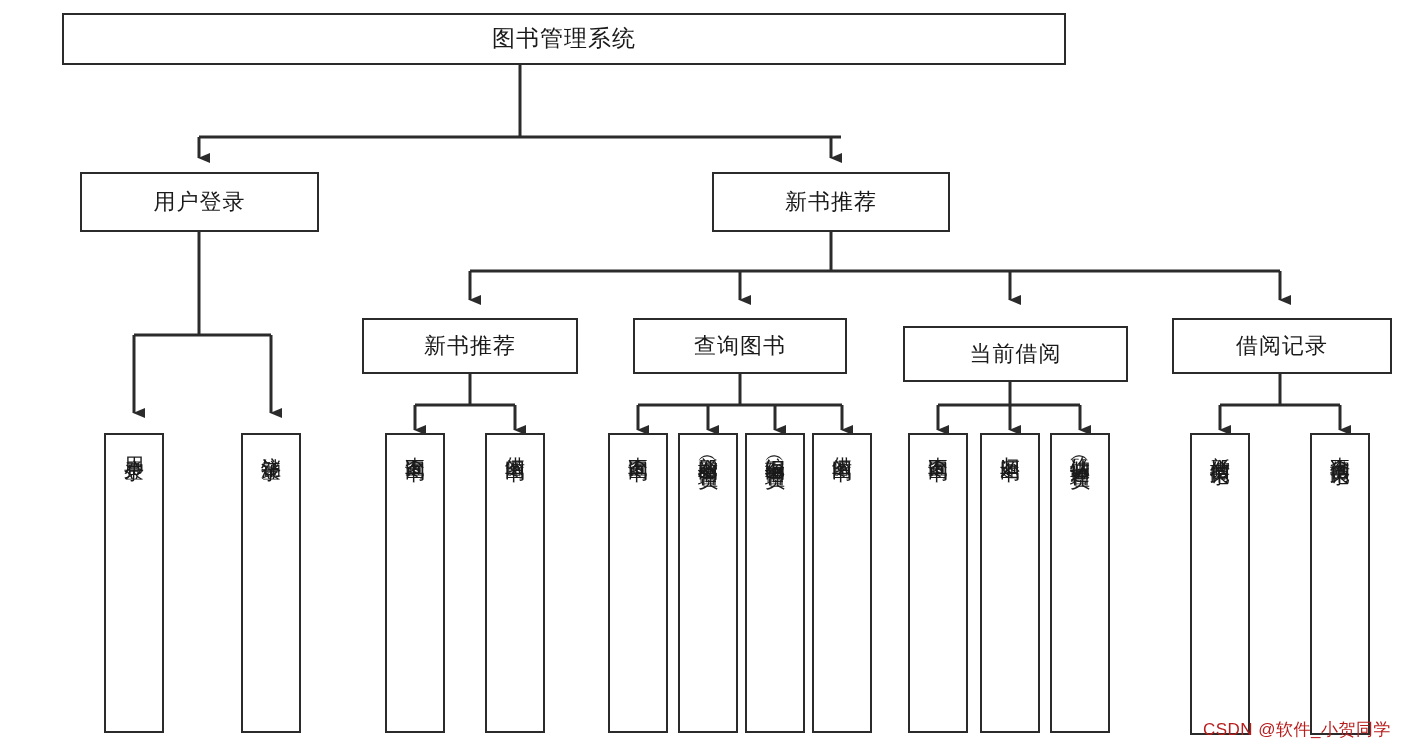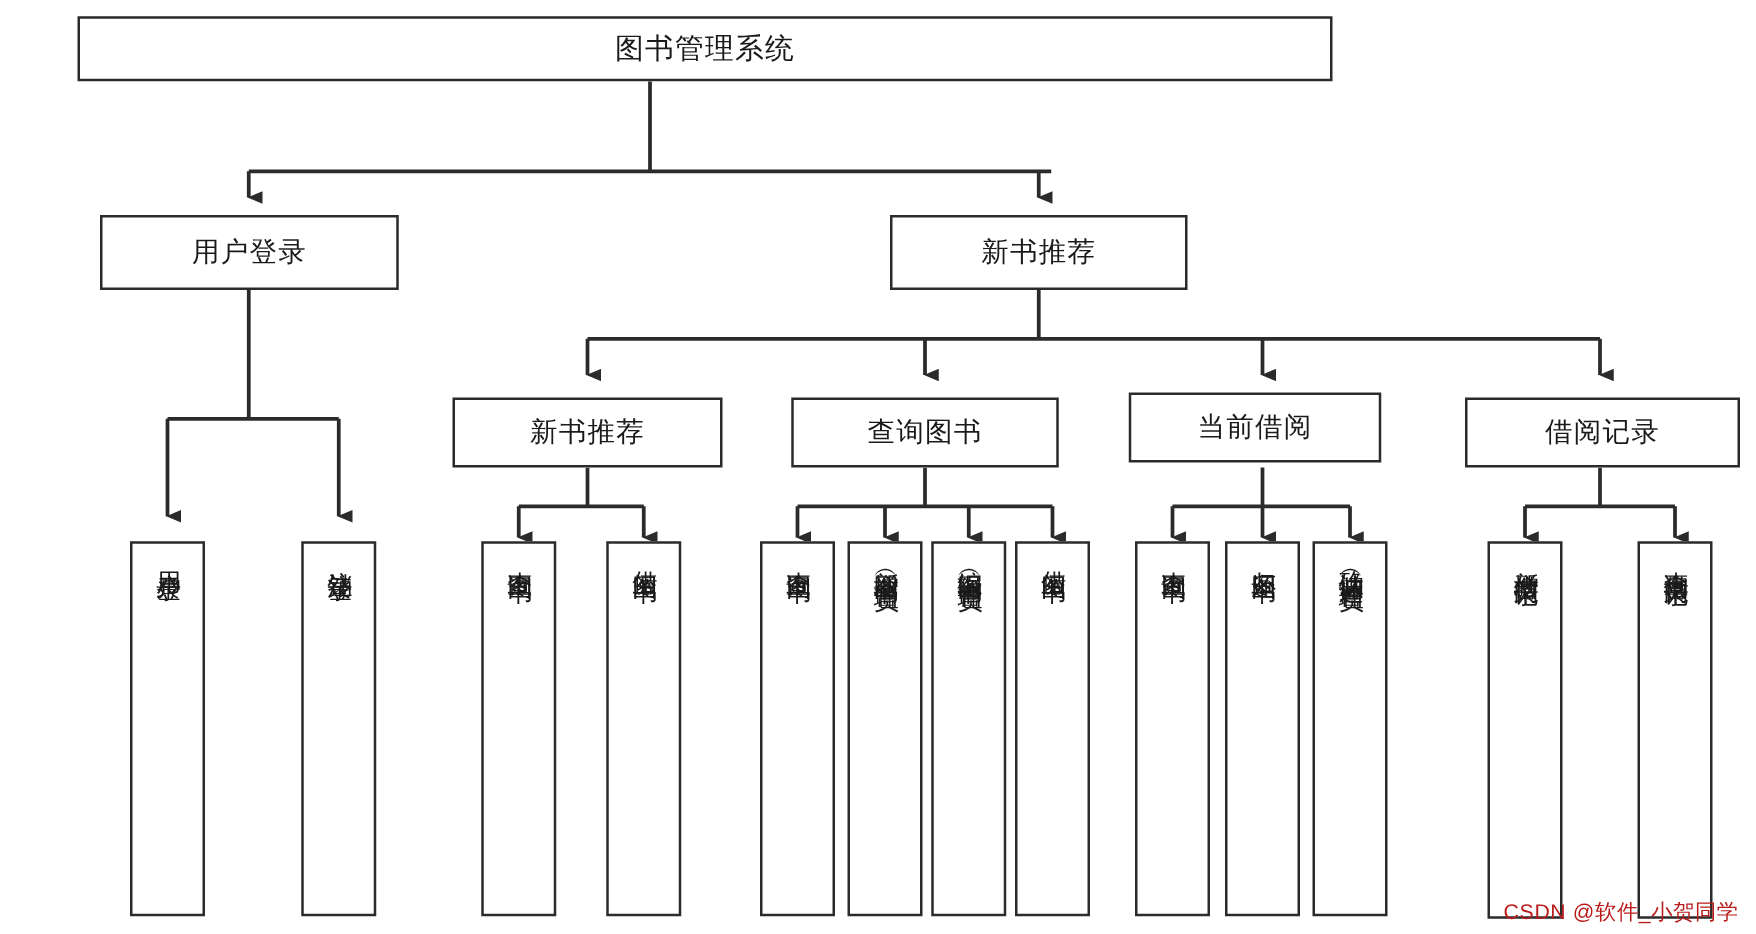--- a/index.html
+++ b/index.html
@@ -135,21 +135,21 @@
   <div class="node horiz" style="left:712px;top:172px;width:238px;height:60px;">
     <span class="label">新书推荐</span>
   </div>
 
   <div class="node horiz" style="left:362px;top:318px;width:216px;height:56px;">
     <span class="label">新书推荐</span>
   </div>
   <div class="node horiz" style="left:633px;top:318px;width:214px;height:56px;">
     <span class="label">查询图书</span>
   </div>
-  <div class="node horiz" style="left:903px;top:314px;width:202px;height:56px;">
+  <div class="node horiz" style="left:903px;top:326px;width:225px;height:56px;">
     <span class="label">当前借阅</span>
   </div>
   <div class="node horiz" style="left:1172px;top:318px;width:220px;height:56px;">
     <span class="label">借阅记录</span>
   </div>
 
   <div class="node vert" style="left:104px;top:433px;width:60px;height:300px;">
     <span class="label">用户登录</span>
   </div>
   <div class="node vert" style="left:241px;top:433px;width:60px;height:300px;">

